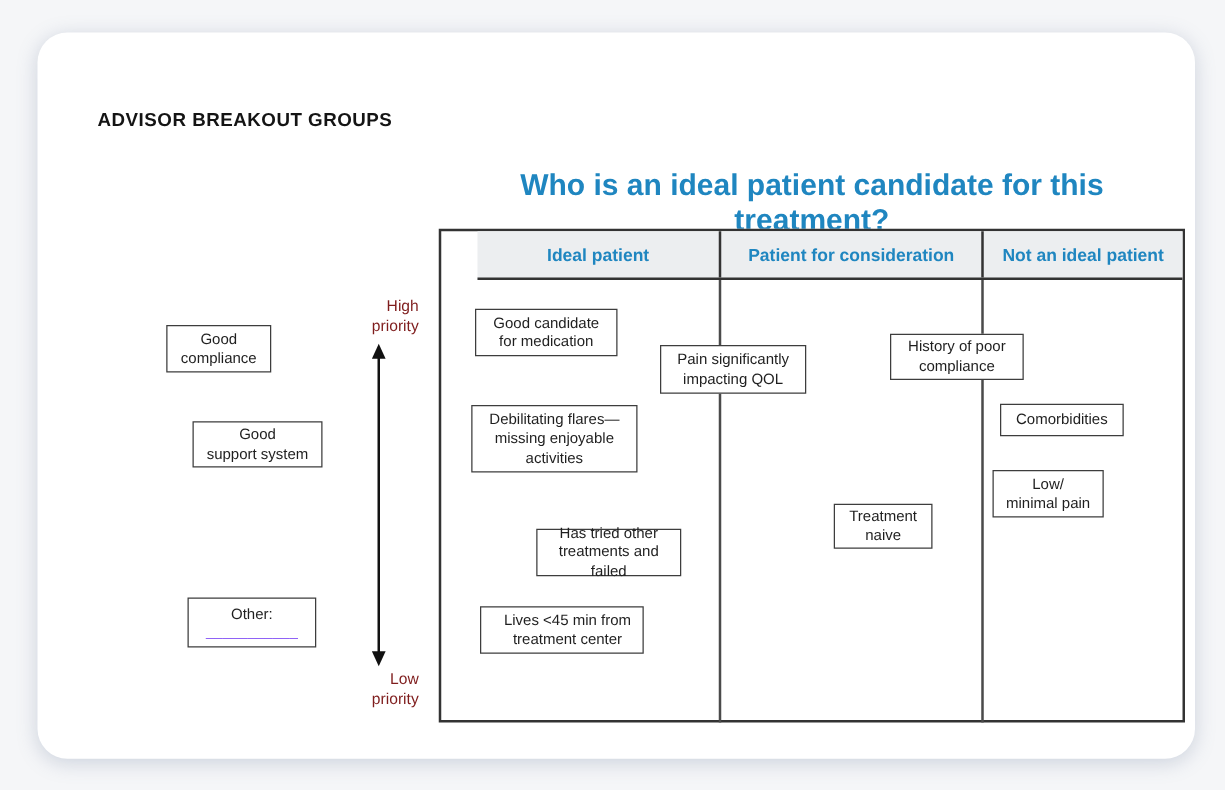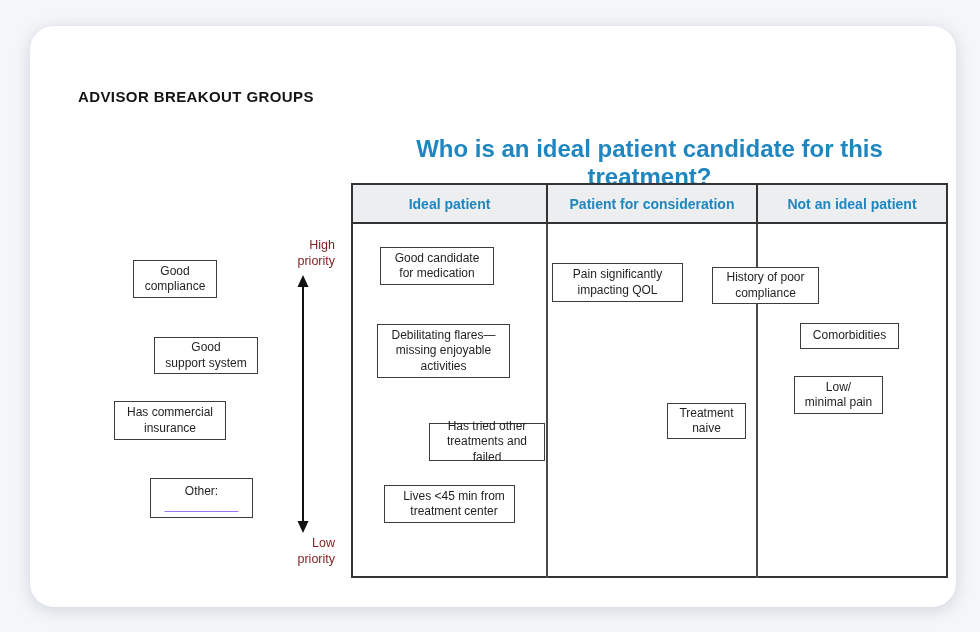--- a/index.html
+++ b/index.html
@@ -9,21 +9,21 @@
   .slide-title{position:absolute;left:48px;top:62px;font-size:15px;font-weight:700;
         color:#141414;letter-spacing:.4px;}
   .question{position:absolute;left:321px;top:109px;width:597px;text-align:center;
         font-size:24px;font-weight:600;}
   .axis-label{position:absolute;width:64px;text-align:right;font-size:12.5px;
         color:#7f1d1d;line-height:1.3;white-space:pre-line;}
   .axis-high{left:241px;top:211px;}
   .axis-low{left:241px;top:509px;}
   .axis-arrow{position:absolute;left:262px;top:247px;}
   .matrix{position:absolute;left:321px;top:157px;width:597px;height:395px;
-        border:2px solid #333;box-sizing:border-box;background:#fff;}
+        border:2px solid #333;box-sizing:border-box;background:#fff;padding-left:29px;}
   .mhead{display:flex;height:39px;background:#eceef0;border-bottom:2px solid #333;box-sizing:border-box;}
   .hcell{display:flex;align-items:center;justify-content:center;font-size:14px;font-weight:700;
         box-sizing:border-box;}
   .hcell.c1{width:195px;border-right:2px solid #333;}
   .hcell.c2{width:210px;border-right:2px solid #333;}
   .hcell.c3{flex:1;}
   .mbody{position:relative;height:354px;}
   .vline{position:absolute;top:0;bottom:0;width:2px;background:#4a4a4a;}
   .vline.v1{left:193px;}
   .vline.v2{left:403px;}
@@ -66,34 +66,30 @@
     </div>
 
     <div class="note" style="left:103px;top:234px;width:84px;height:38px;">
       <span>Good
 compliance</span>
     </div>
     <div class="note" style="left:124px;top:311px;width:104px;height:37px;">
       <span>Good
 support system</span>
     </div>
-    <div class="note" style="left:84px;top:375px;width:112px;height:39px;">
-      <span>Has commercial
-insurance</span>
-    </div>
     <div class="note" style="left:120px;top:452px;width:103px;height:40px;">
       <span>Other:</span>
       <span class="blank">___________</span>
     </div>
 
     <div class="note" style="left:350px;top:221px;width:114px;height:38px;">
       <span>Good candidate
 for medication</span>
     </div>
-    <div class="note" style="left:498px;top:237px;width:131px;height:39px;margin-left:24px;">
+    <div class="note" style="left:498px;top:250px;width:117px;height:39px;">
       <span>Pain significantly
 impacting QOL</span>
     </div>
     <div class="note" style="left:682px;top:241px;width:107px;height:37px;">
       <span>History of poor
 compliance</span>
     </div>
     <div class="note" style="left:347px;top:298px;width:133px;height:54px;">
       <span>Debilitating flares—
 missing enjoyable

